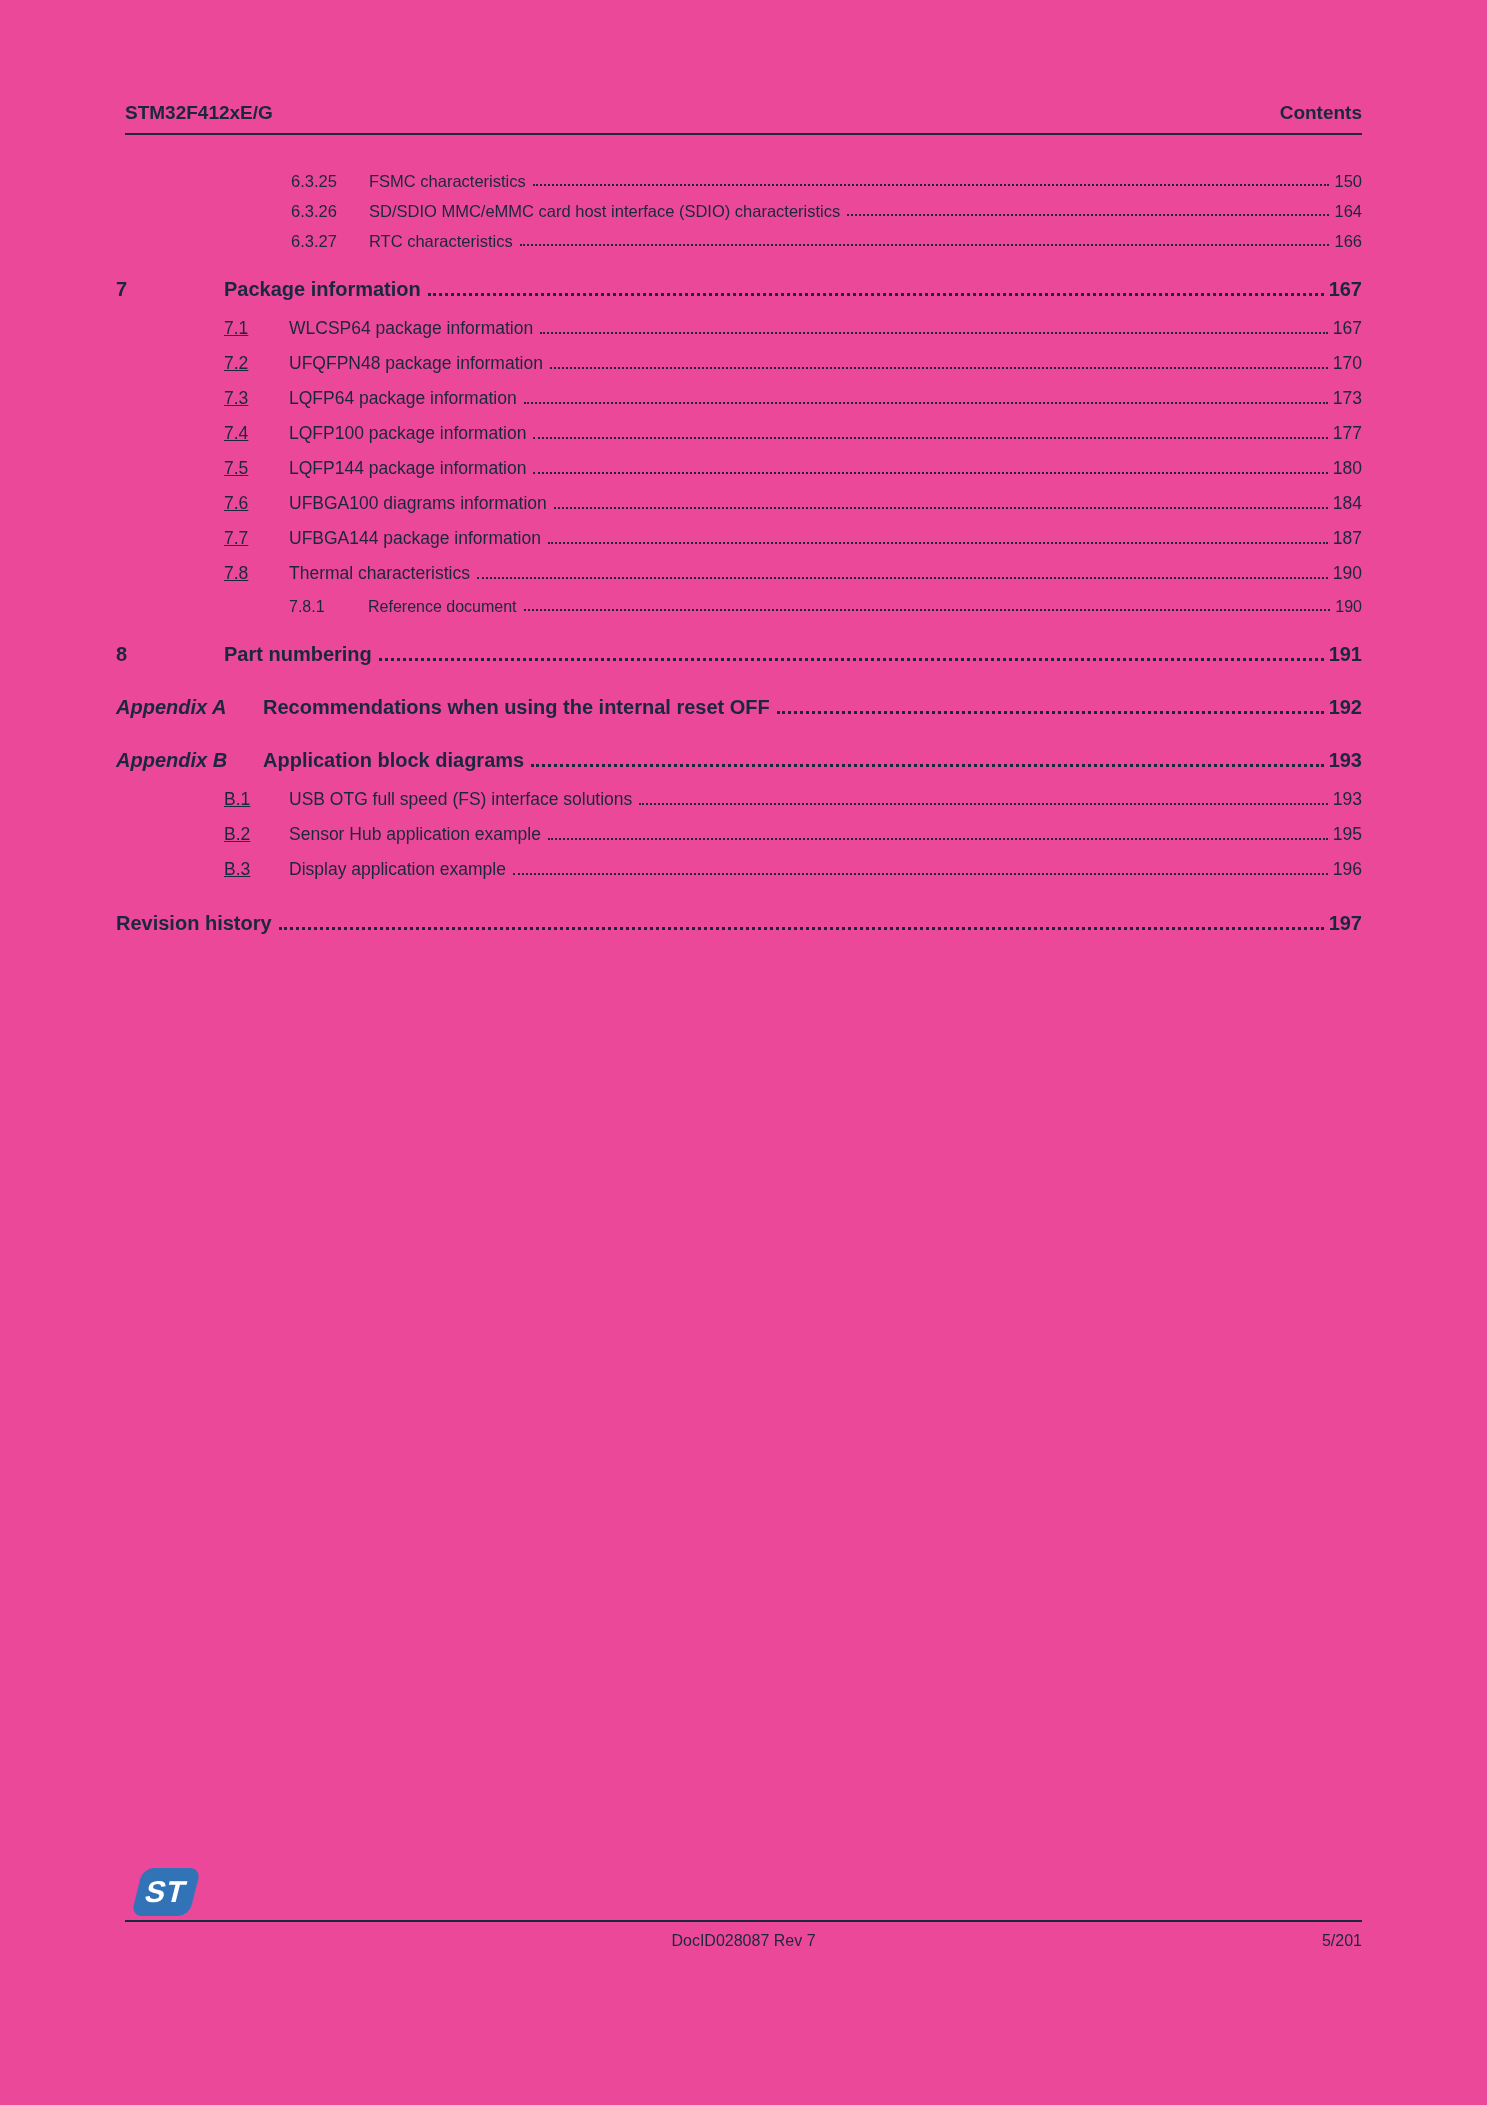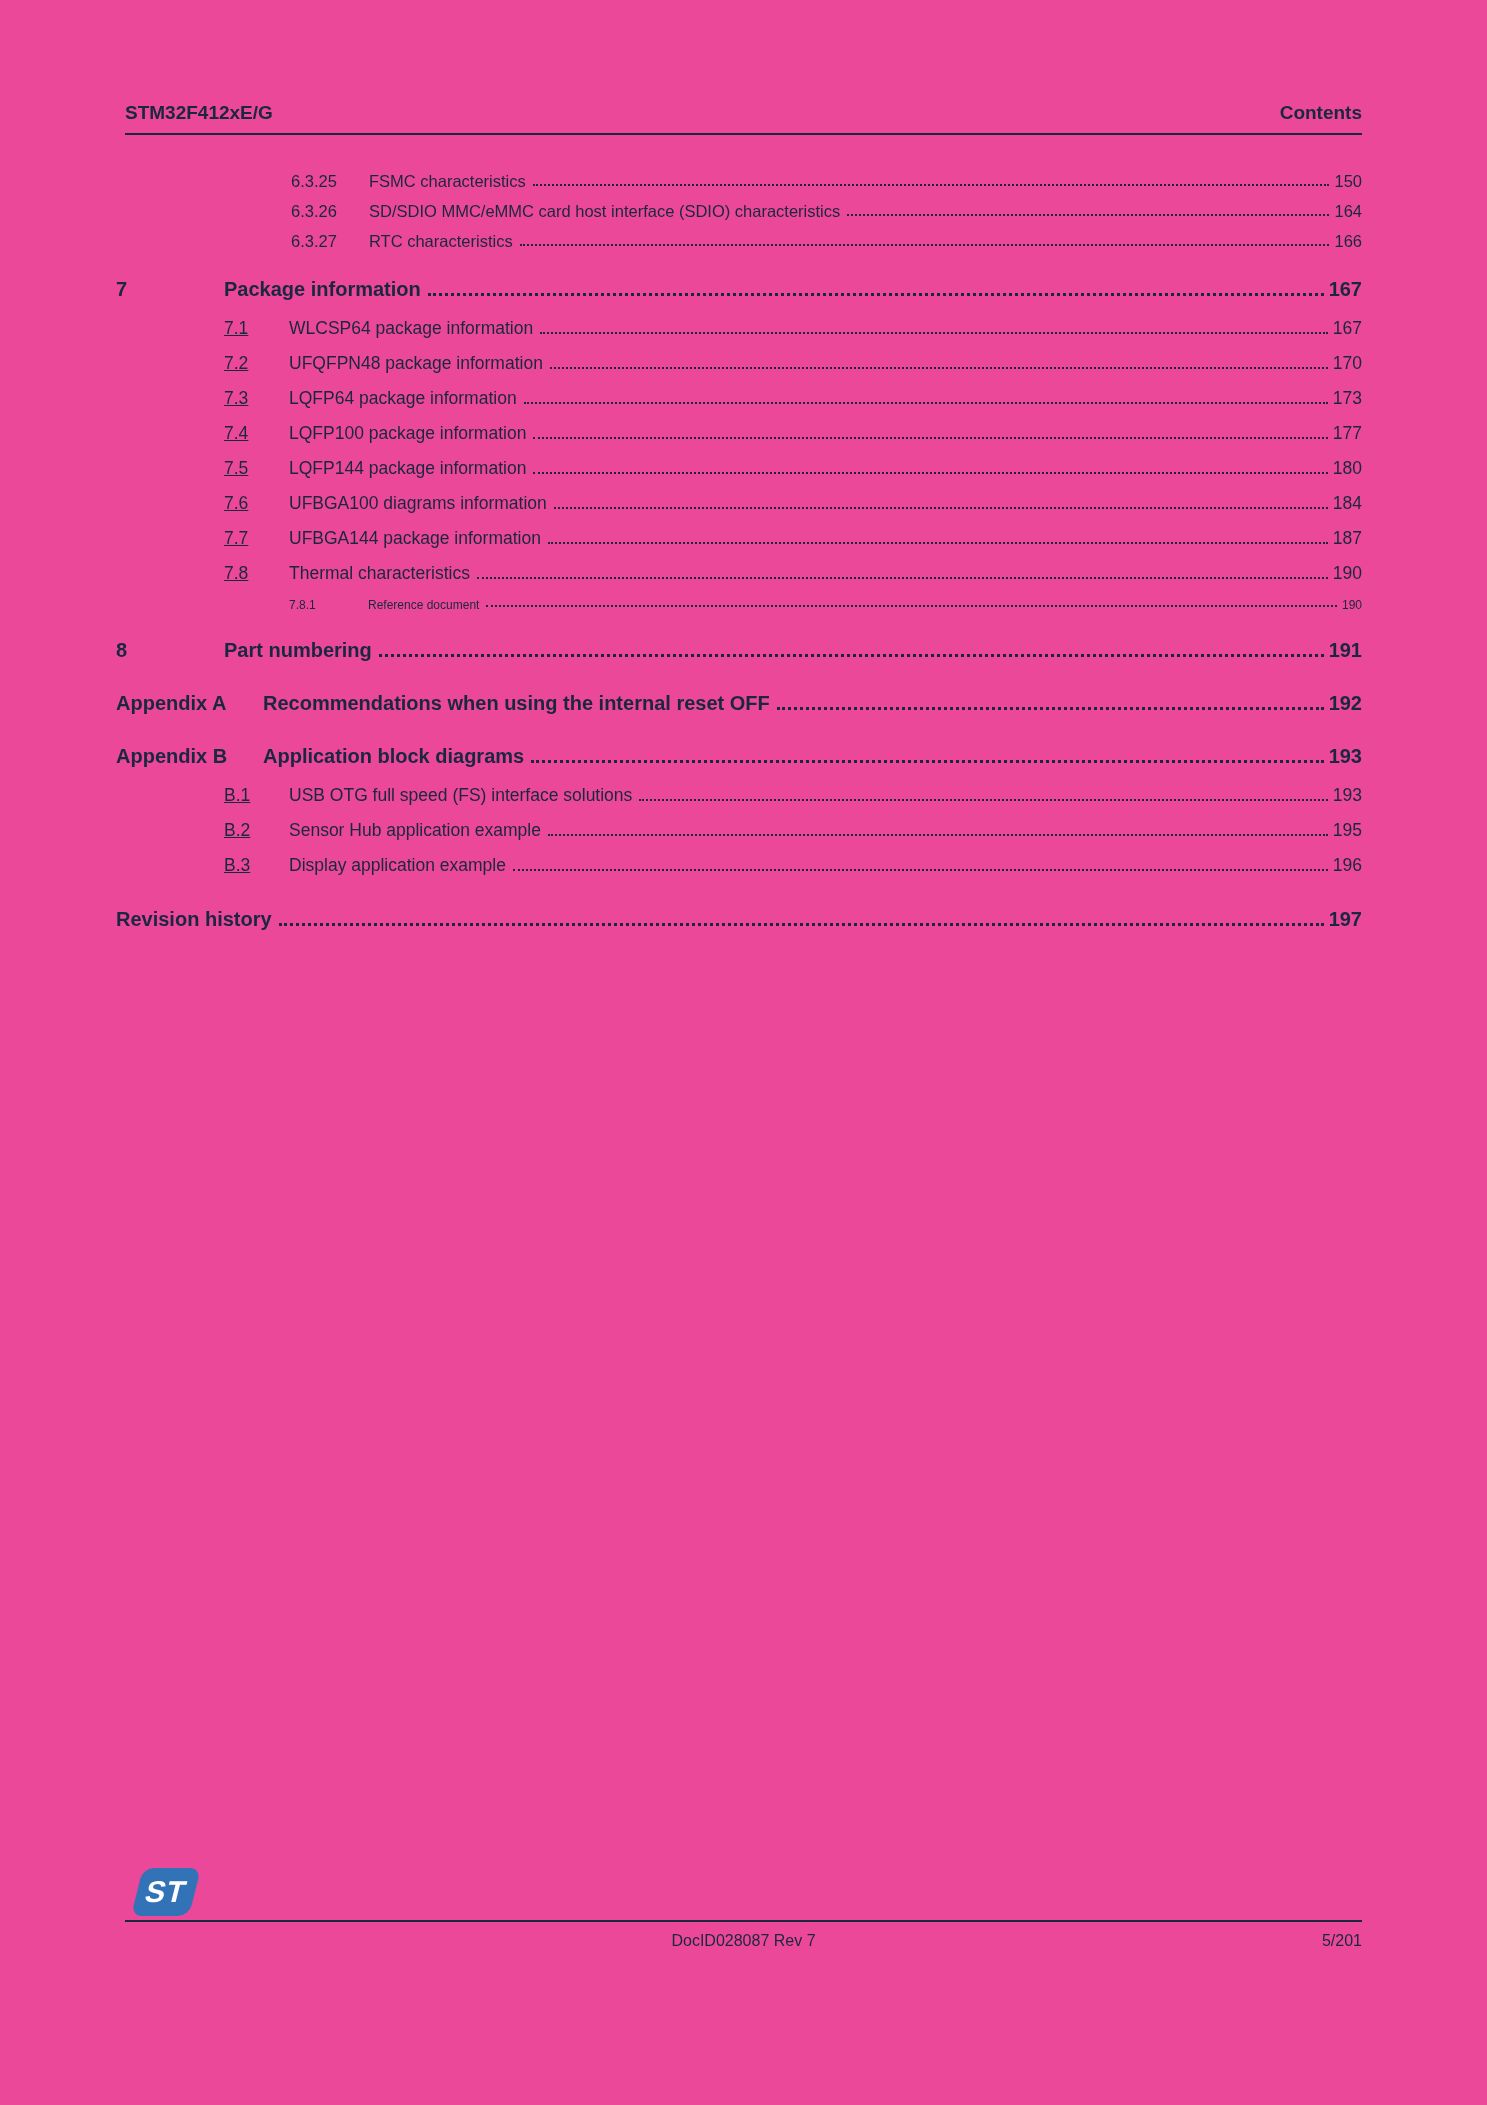--- a/index.html
+++ b/index.html
@@ -51,28 +51,28 @@
     margin:0 5px 5px 7px;
   }
   .row .p{flex:0 0 auto; text-align:right; white-space:nowrap;}
 
   .lvl3{font-size:16.5px; padding-left:175px; margin-bottom:11px;}
   .lvl3 .n{width:78px;}
 
   .lvl2{font-size:17.5px; padding-left:108px; margin-bottom:14px;}
   .lvl2 .n{width:65px;text-decoration:underline;}
 
-  .sub{font-size:12px; padding-left:173px; margin-bottom:11px;justify-content:space-between;}
+  .sub{font-size:16px; padding-left:173px; margin-bottom:11px;justify-content:space-between;}
   .sub .n{width:79px;}
 
   .ch{font-size:20px; font-weight:bold; margin:27px 0 17px 0;}
   .ch .n{width:108px;}
 
   .app{font-size:20px; font-weight:bold; margin:30px 0 17px 0;}
-  .app .n{width:147px;}
+  .app .n{width:147px;font-style:italic;}
 
   .rev{font-size:20px; font-weight:bold; margin-top:32px;}
 
   .ch .dots,.app .dots,.rev .dots{border-bottom-width:3px; margin-bottom:5px;}
 
   
   .footer{
     position:absolute;
     left:125px; right:125px;
     top:1868px;

